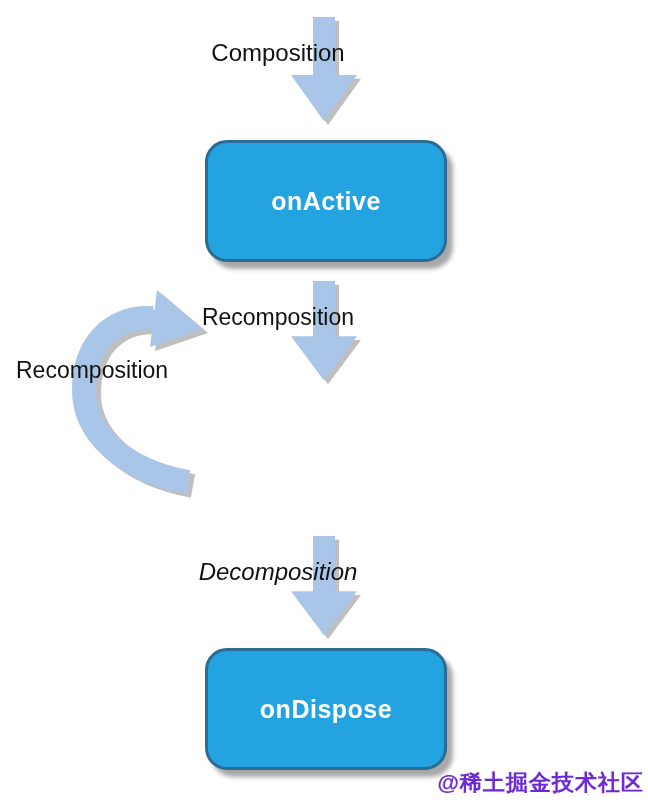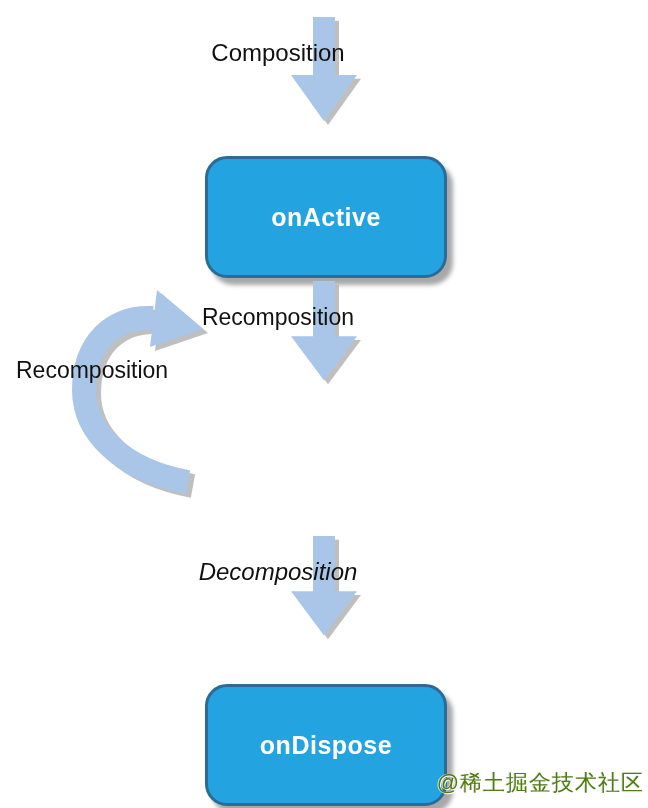--- a/index.html
+++ b/index.html
@@ -10,23 +10,23 @@
   
   .node{
     position:absolute;left:205px;width:242px;height:122px;box-sizing:border-box;
     background:#24A3E1;border:3px solid #2B6B96;border-radius:22px;
     box-shadow:6px 7px 4px rgba(146,146,146,0.8);
     display:flex;align-items:center;justify-content:center;
   }
   .node span{
     color:#ffffff;font-weight:bold;font-size:25px;letter-spacing:0.5px;
   }
-  #node-onactive{top:156px;}
+  #node-onactive{top:140px;}
   #node-oncommit{top:400px;}
-  #node-ondispose{top:648px;margin-top:36px;}
+  #node-ondispose{top:648px;}
 
   
   .v-arrow{position:absolute;left:289px;width:74px;}
   #arrow-composition{top:17px;height:110px;}
   #arrow-recomposition{top:281px;height:105px;}
   #arrow-decomposition{top:536px;height:105px;}
   .arrow-shadow{fill:#B4B4B4;opacity:0.85;}
   .arrow-fill{fill:#A9C6E9;}
   .curve-shadow{stroke:#B4B4B4;opacity:0.85;fill:none;}
   .curve-fill{stroke:#A9C6E9;fill:none;}
@@ -43,22 +43,23 @@
   #label-recomposition-mid{top:304px;font-size:23px;}
   #label-decomposition{top:558px;font-style:italic;}
   #label-recomposition-loop{
     position:absolute;left:16px;top:357px;width:auto;text-align:left;
     color:#111111;font-size:23px;z-index:5;
   }
 
   
   .watermark{
     position:absolute;right:4px;top:768px;z-index:6;
-    font-size:22px;color:#4d7c0f;letter-spacing:1px;
+    font-size:22px;color:#6d28d9;letter-spacing:1px;
     text-shadow:1px 1px 0 #ffffff,-1px 0 0 #dedede;
+    font-weight:bold;
   }
 </style>
 </head>
 <body>
 
 <div class="canvas">
 
   <svg id="arrow-composition" class="v-arrow" viewBox="0 0 74 114" preserveAspectRatio="none">
     <g transform="translate(4,4)">
       <rect class="arrow-shadow" x="24" y="0" width="22" height="62"></rect>

